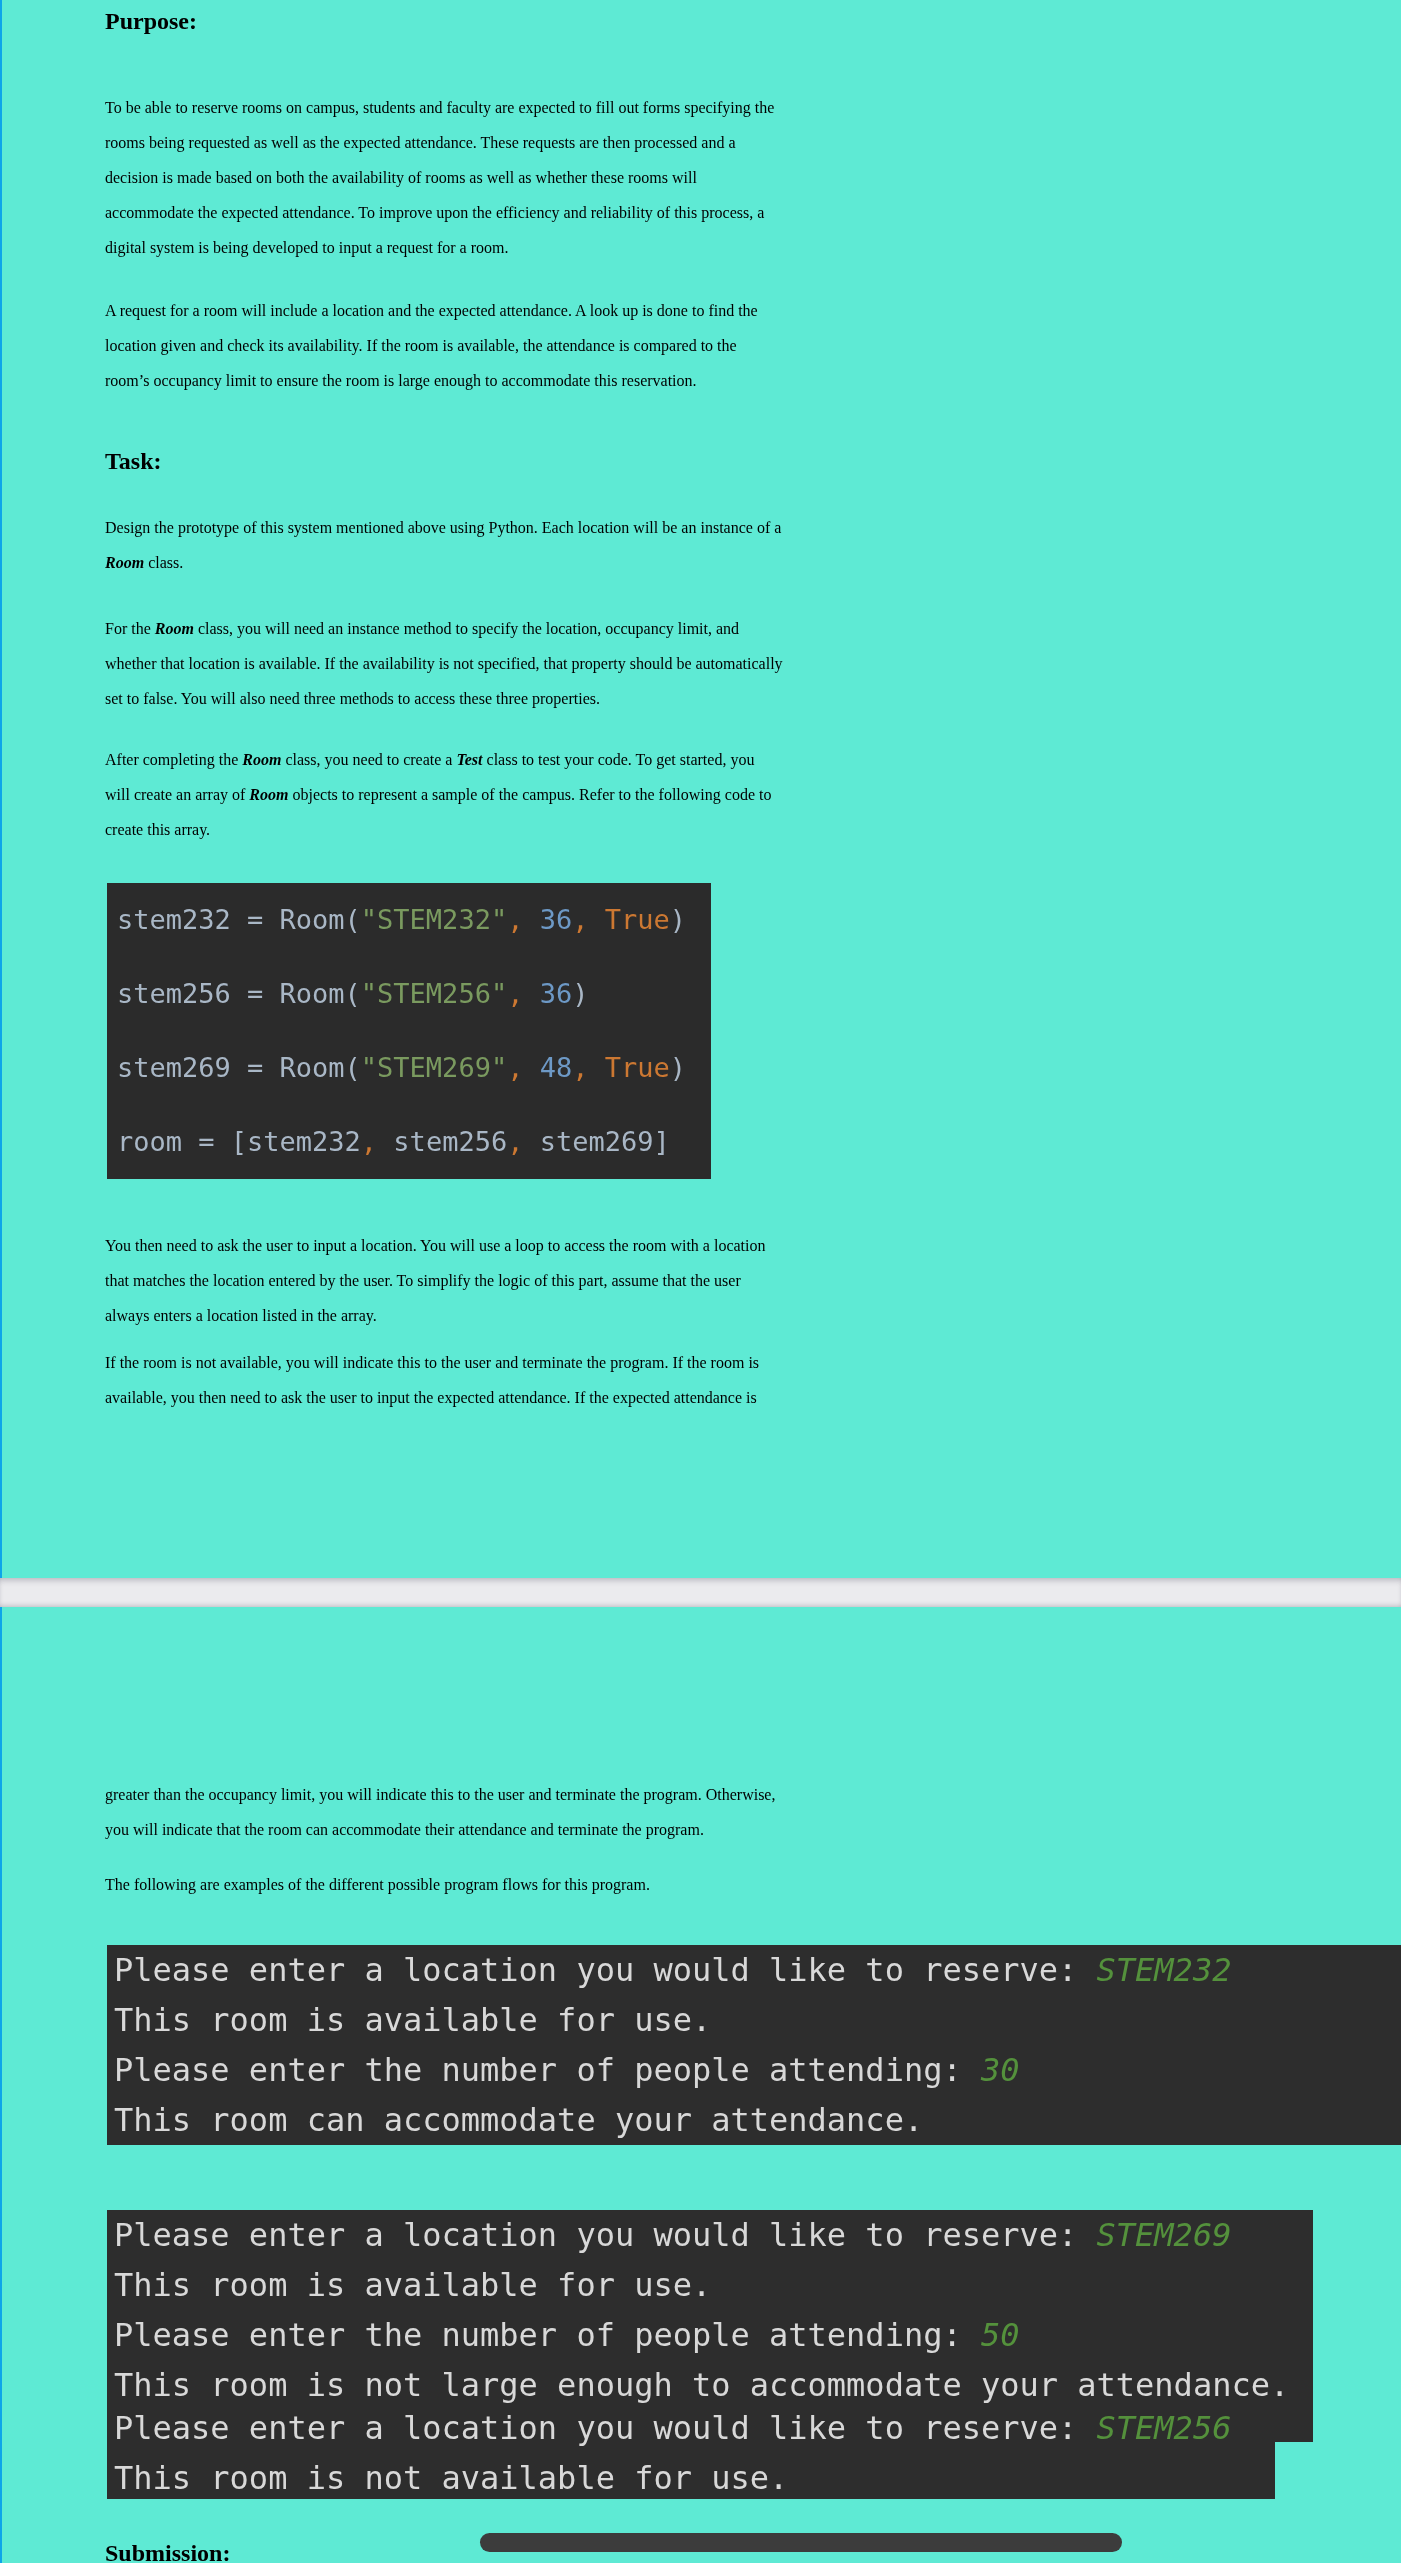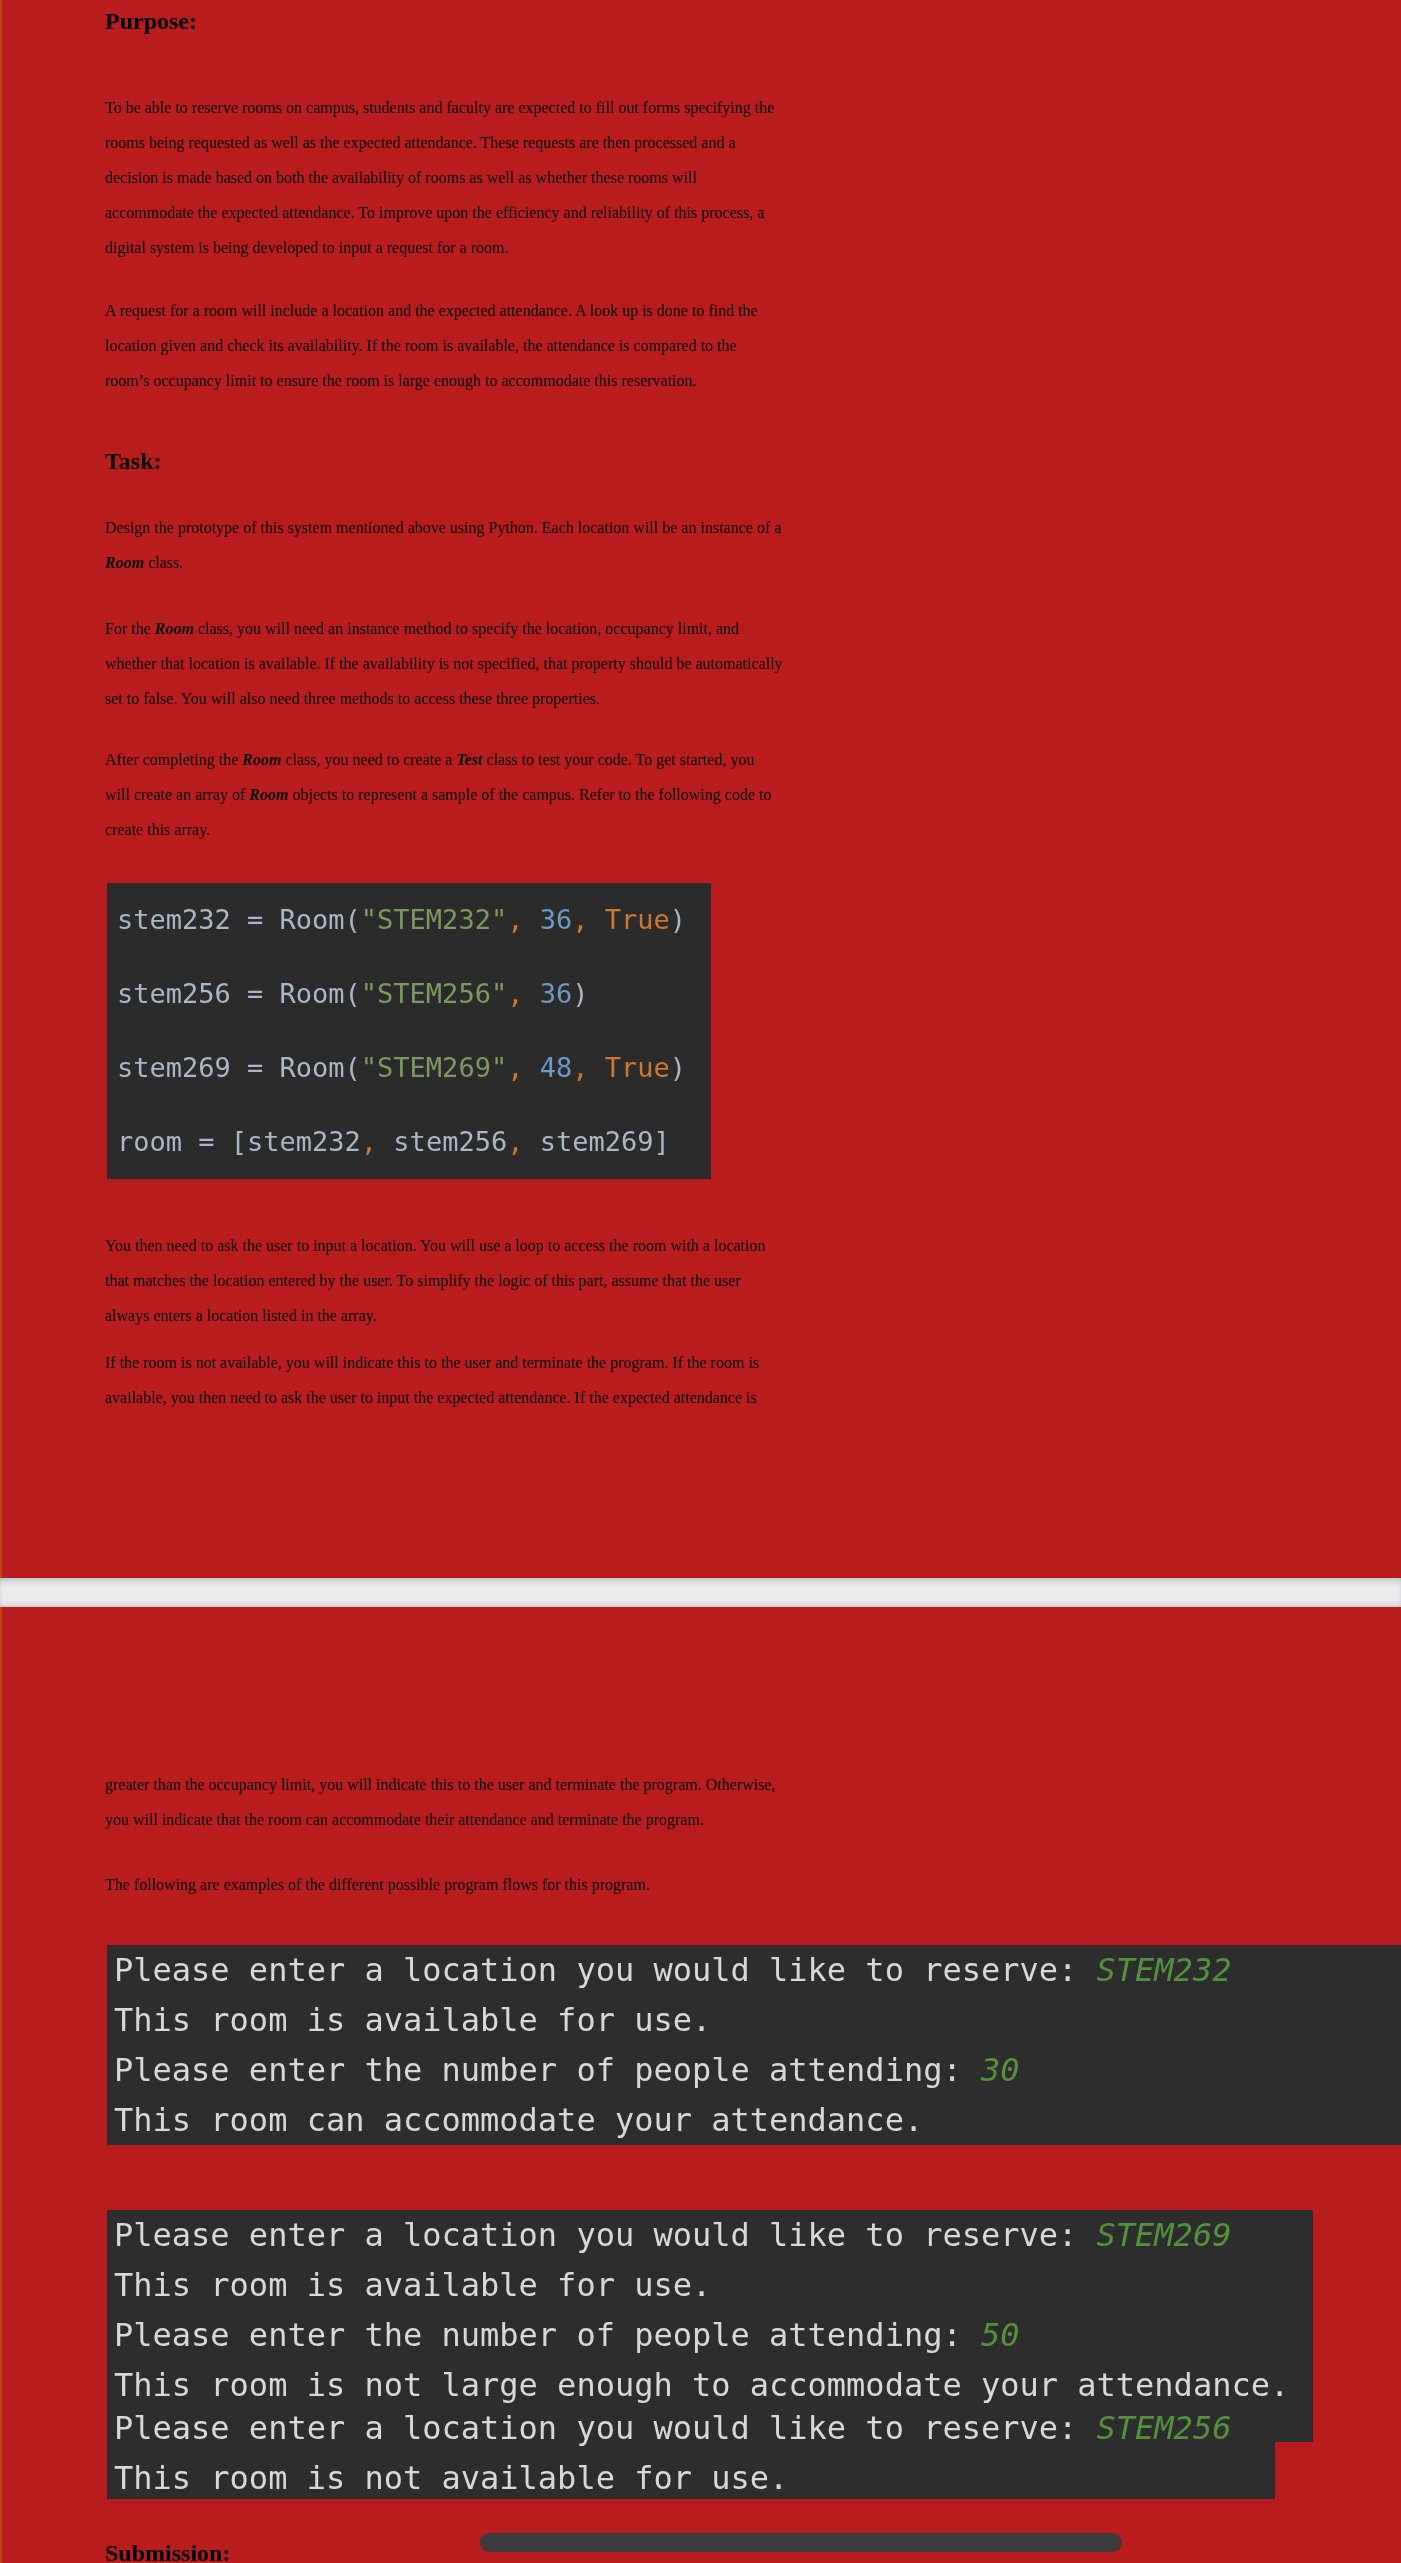--- a/index.html
+++ b/index.html
@@ -1,22 +1,22 @@
 <!DOCTYPE html>
 <html style="--code_bg: #2b2b2b; --code_text: #a9b7c6; --code_string: #7a9a5f; --code_number: #6d99c6; --code_orange: #cc7832; --term_bg: #2d2d2d; --term_text: #d8d8d8; --term_input: #54913c; --divider: #ebebee; --scrollbar: #3c3c3c;"><head>
 <meta charset="utf-8">
 <style>
   html,body{margin:0;padding:0;}
   body{
     width:1401px;height:2563px;position:relative;overflow:hidden;
     background:#fff;font-family:"Liberation Serif", serif;color:#000;
   }
   .page{
-    position:absolute;left:0;width:1399px;background:#b91c1c;
-    border-left:2px solid #c2410c;
+    position:absolute;left:0;width:1399px;background:#5eead4;
+    border-left:2px solid #0ea5e9;
   }
   #page-1{top:0;height:1578px;}
   #page-divider{
     position:absolute;left:0;top:1578px;width:1401px;height:29px;
     background:var(--divider);
     box-shadow:inset 0 5px 6px -3px rgba(40,40,60,.28), inset 0 -4px 5px -3px rgba(40,40,60,.25);
   }
   #page-2{top:1607px;height:956px;}
 
   .doc-heading{
@@ -103,21 +103,21 @@
     </div>
   <div class="para" style="top:1345px">
       <div class="tline"><span>If the room is not available, you will indicate this to the user and terminate the program. If the room is</span></div>
       <div class="tline"><span>available, you then need to ask the user to input the expected attendance. If the expected attendance is</span></div>
     </div>
 </div>
 
 <div id="page-divider"></div>
 
 <div id="page-2" class="page">
-  <div class="para" style="top:160px">
+  <div class="para" style="top:170px">
       <div class="tline"><span>greater than the occupancy limit, you will indicate this to the user and terminate the program. Otherwise,</span></div>
       <div class="tline"><span>you will indicate that the room can accommodate their attendance and terminate the program.</span></div>
     </div>
   <div class="para" style="top:260px">
       <div class="tline"><span>The following are examples of the different possible program flows for this program.</span></div>
     </div>
 
   <div class="terminal" style="top:338px;width:1332px;height:200px">
       <div class="tline"><span class="c-out">Please enter a location you would like to reserve: </span><span class="c-in">STEM232</span></div>
       <div class="tline"><span class="c-out">This room is available for use.</span></div>

